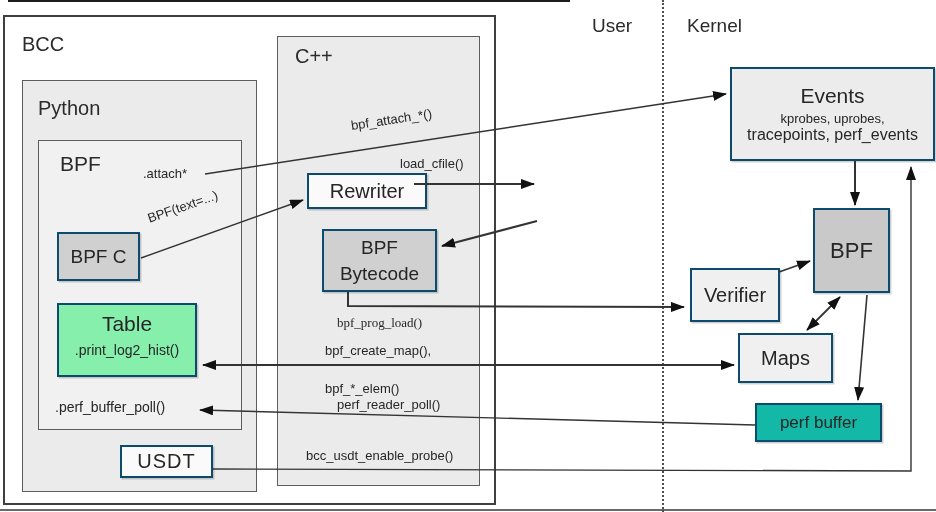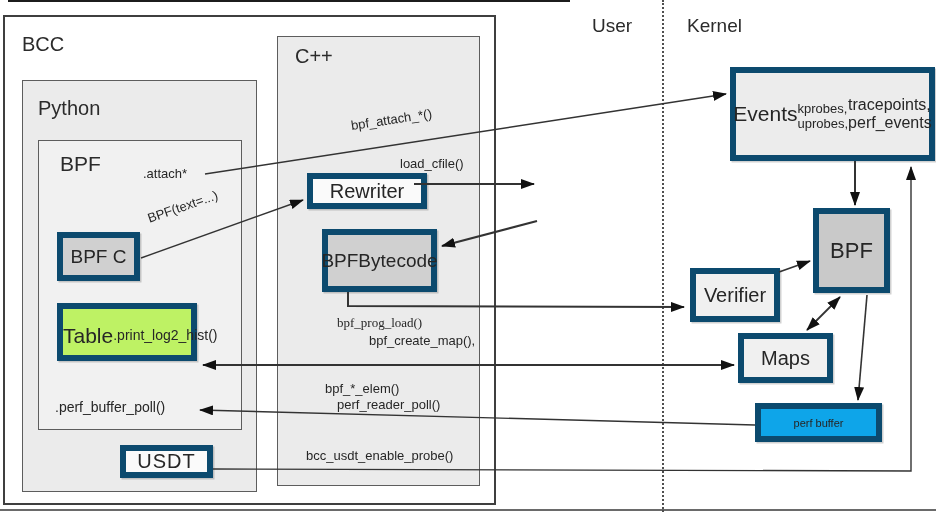--- a/index.html
+++ b/index.html
@@ -2,22 +2,22 @@
 <html><head>
 <meta charset="utf-8">
 <style>
   html,body{margin:0;padding:0;background:#fff;}
   body{width:936px;height:512px;overflow:hidden;
        font-family:"Liberation Sans","DejaVu Sans",sans-serif;
        -webkit-font-smoothing:antialiased;}
   .stage{position:relative;width:936px;height:512px;background:#fff;}
   .box{position:absolute;box-sizing:border-box;}
   .group{background:#ebebeb;border:1.5px solid #5d5d5d;}
-  .node{border:6px solid #0c4a6e;display:flex;align-items:center;justify-content:center;
-        flex-direction:row;color:#262626;box-shadow:1.5px 1.5px 0 rgba(0,0,0,.18);}
+  .node{border:2px solid #0c4a6e;display:flex;align-items:center;justify-content:center;
+        flex-direction:column;color:#262626;box-shadow:1.5px 1.5px 0 rgba(0,0,0,.18);}
   .fill-light{background:#f0f0f0;}
   .fill-white{background:#fafafa;}
   .fill-dark{background:#d0d0d0;}
   .glabel{position:absolute;color:#2b2b2b;font-size:20px;white-space:nowrap;}
   .elabel{position:absolute;color:#262626;font-size:13px;white-space:nowrap;}
   .rot{transform-origin:0 50%;}
   .divider{position:absolute;left:662px;top:0;height:512px;width:0;border-left:2px dotted #4f4f4f;}
   .edgeline{fill:none;stroke:#333;}
   svg.arrows{position:absolute;left:0;top:0;pointer-events:none;}
   .hline{position:absolute;background:#1c1c1c;}
@@ -43,21 +43,21 @@
   <div class="box" style="left:38px;top:140px;width:204px;height:290px;background:#f1f1f1;border:1.5px solid #5d5d5d;"></div>
   <div class="glabel" style="left:60px;top:152px;font-size:21px;">BPF</div>
 
   <div class="box group" style="left:277px;top:36px;width:203px;height:450px;"></div>
   <div class="glabel" style="left:295px;top:45px;">C++</div>
 
   <div class="box node fill-dark" style="left:57px;top:232px;width:83px;height:49px;font-size:19px;">
     <span>BPF C</span>
   </div>
 
-  <div class="box node" style="left:57px;top:303px;width:140px;height:58px;background:#bef264;justify-content:flex-start;">
+  <div class="box node" style="left:57px;top:303px;width:140px;height:74px;background:#86efac;justify-content:flex-start;">
     <span style="font-size:21px;margin-top:7px;">Table</span>
     <span style="font-size:14px;margin-top:6px;">.print_log2_hist()</span>
   </div>
 
   <div class="box node fill-white" style="left:120px;top:445px;width:93px;height:33px;font-size:20px;letter-spacing:1px;">
     <span>USDT</span>
   </div>
 
   <div class="box node fill-white" style="left:307px;top:173px;width:120px;height:36px;font-size:20px;">
     <span>Rewriter</span>
@@ -80,21 +80,21 @@
   </div>
 
   <div class="box node fill-light" style="left:690px;top:268px;width:90px;height:54px;font-size:20px;">
     <span>Verifier</span>
   </div>
 
   <div class="box node fill-light" style="left:738px;top:333px;width:95px;height:50px;font-size:20px;">
     <span>Maps</span>
   </div>
 
-  <div class="box node" style="left:755px;top:403px;width:127px;height:39px;background:#0ea5e9;font-size:11px;">
+  <div class="box node" style="left:755px;top:403px;width:127px;height:39px;background:#14b8a6;font-size:17px;">
     <span>perf buffer</span>
   </div>
 
   <svg class="arrows" width="936" height="512" viewBox="0 0 936 512">
     <defs>
       <marker id="ah" markerUnits="userSpaceOnUse" markerWidth="15" markerHeight="11" refX="13" refY="5" orient="auto">
         <path d="M0,0 L14,5 L0,10 Z" fill="#111"></path>
       </marker>
       <marker id="ahs" markerUnits="userSpaceOnUse" markerWidth="15" markerHeight="11" refX="13" refY="5" orient="auto-start-reverse">
         <path d="M0,0 L14,5 L0,10 Z" fill="#111"></path>
@@ -113,19 +113,19 @@
     <line class="edgeline" x1="779" y1="272" x2="810" y2="261" stroke-width="1.8" marker-end="url(#ah)"></line>
     <line class="edgeline" x1="840" y1="297" x2="807" y2="330" stroke-width="1.8" marker-start="url(#ahs)" marker-end="url(#ah)"></line>
     <line class="edgeline" x1="867" y1="295" x2="858" y2="400" stroke-width="1.6" marker-end="url(#ah)"></line>
   </svg>
 
   <div class="elabel" style="left:143px;top:166px;">.attach*</div>
   <div class="elabel rot" style="left:351px;top:118px;transform:rotate(-8.5deg);">bpf_attach_*()</div>
   <div class="elabel rot" style="left:148px;top:211px;transform:rotate(-19deg);">BPF(text=...)</div>
   <div class="elabel" style="left:400px;top:156px;">load_cfile()</div>
   <div class="elabel" style="left:337px;top:315px;font-family:Liberation Serif, serif;">bpf_prog_load()</div>
-  <div class="elabel" style="left:325px;top:333px;margin-left:44px;">bpf_create_map(),</div>
+  <div class="elabel" style="left:325px;top:343px;">bpf_create_map(),</div>
   <div class="elabel" style="left:325px;top:381px;">bpf_*_elem()</div>
   <div class="elabel" style="left:337px;top:397px;">perf_reader_poll()</div>
   <div class="elabel" style="left:55px;top:399px;font-size:14px;">.perf_buffer_poll()</div>
   <div class="elabel" style="left:294px;top:448px;padding-left:12px;">bcc_usdt_enable_probe()</div>
 
 </div>
 
 </body></html>

